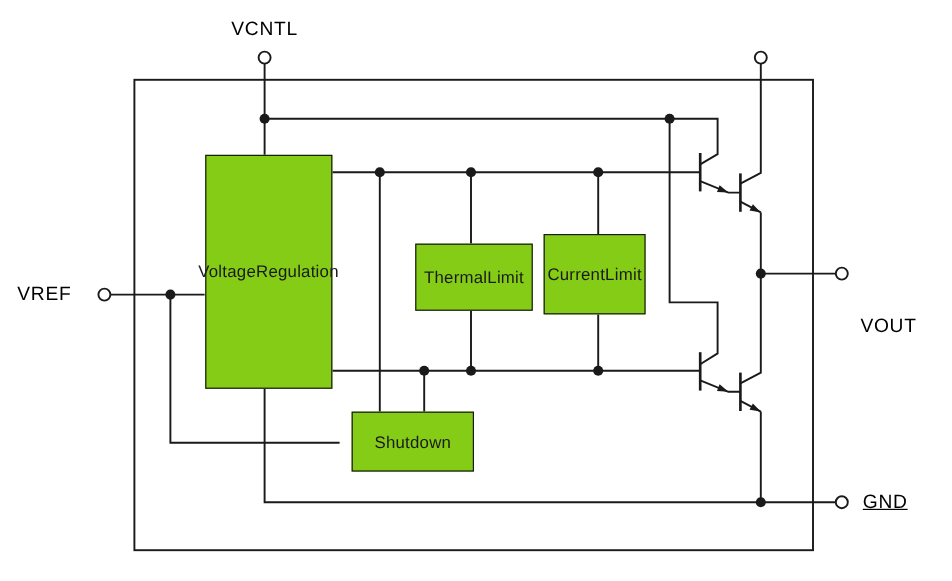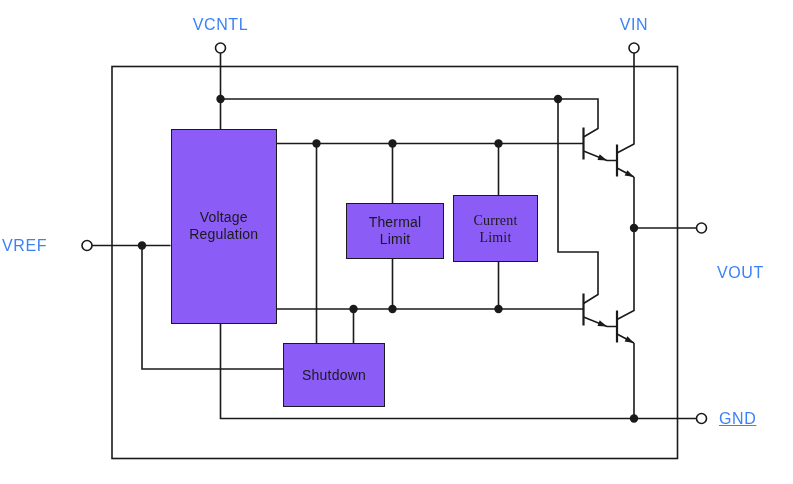--- a/index.html
+++ b/index.html
@@ -21,33 +21,33 @@
     left: 0;
     top: 0;
     z-index: 1;
   }
   .pin-label {
     position: absolute;
     z-index: 3;
     font-size: 16px;
     line-height: 18px;
     letter-spacing: 0.6px;
-    color: #3b82f6;
+    color: #000000;
     white-space: nowrap;
   }
   .pin-label.centered { text-align: center; }
-  .pin-label.right    { text-align: left; }
+  .pin-label.right    { text-align: center; }
   .block {
     position: absolute;
     z-index: 2;
     box-sizing: border-box;
     border: 1.6px solid #1a1a1a;
-    background: #8b5cf6;
+    background: #84cc16;
     display: flex;
-    flex-direction: column;
+    flex-direction: row;
     align-items: center;
     justify-content: center;
     text-align: center;
     font-size: 14px;
     line-height: 17px;
     letter-spacing: 0.2px;
     color: #1a1a1a;
   }
   .block span { display: block; }
 </style>
@@ -150,32 +150,31 @@
   <div class="block" style="left:170.5px; top:129px; width:106.5px; height:194.5px;">
     <span>Voltage</span>
     <span>Regulation</span>
   </div>
 
   <div class="block" style="left:346px; top:203px; width:98px; height:56px;">
     <span>Thermal</span>
     <span>Limit</span>
   </div>
 
-  <div class="block" style="left:453px; top:195px; width:85px; height:67px;font-family:Liberation Serif, serif;">
+  <div class="block" style="left:453px; top:195px; width:85px; height:67px;">
     <span>Current</span>
     <span>Limit</span>
   </div>
 
-  <div class="block" style="left:283px; top:343px; width:102px; height:64px;">
+  <div class="block" style="left:293px; top:343px; width:102px; height:50px;">
     <span>Shutdown</span>
   </div>
 
   <div class="pin-label centered" style="left:160px; top:16px; width:121px;">VCNTL</div>
 
-  <div class="pin-label centered" style="left:574px; top:16px; width:120px;">VIN</div>
 
   <div class="pin-label right" style="left:2px; top:237px; width:70px;">VREF</div>
 
   <div class="pin-label" style="left:717px; top:219.5px;margin-top:44px;">VOUT</div>
 
   <div class="pin-label" style="left:719px; top:410px;text-decoration:underline;">GND</div>
 
 </div>
 
 </body></html>

